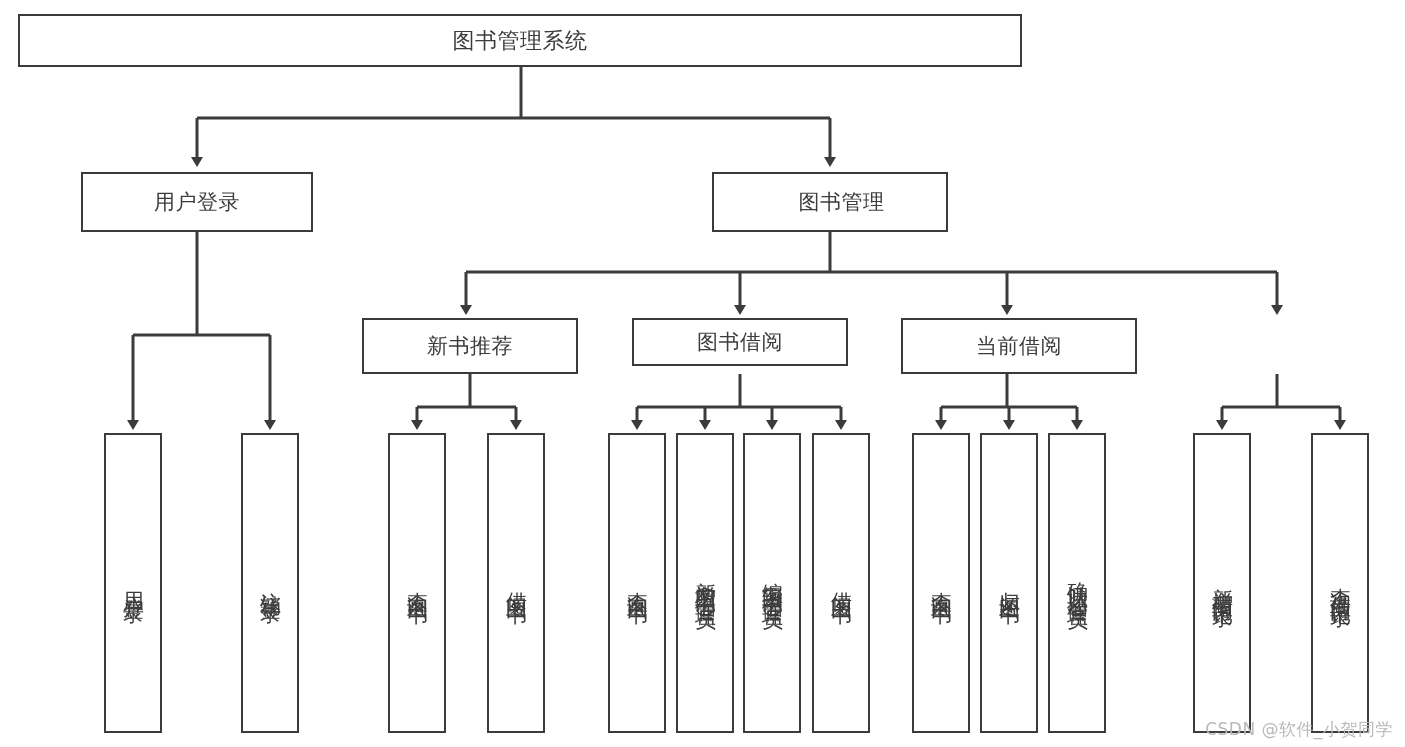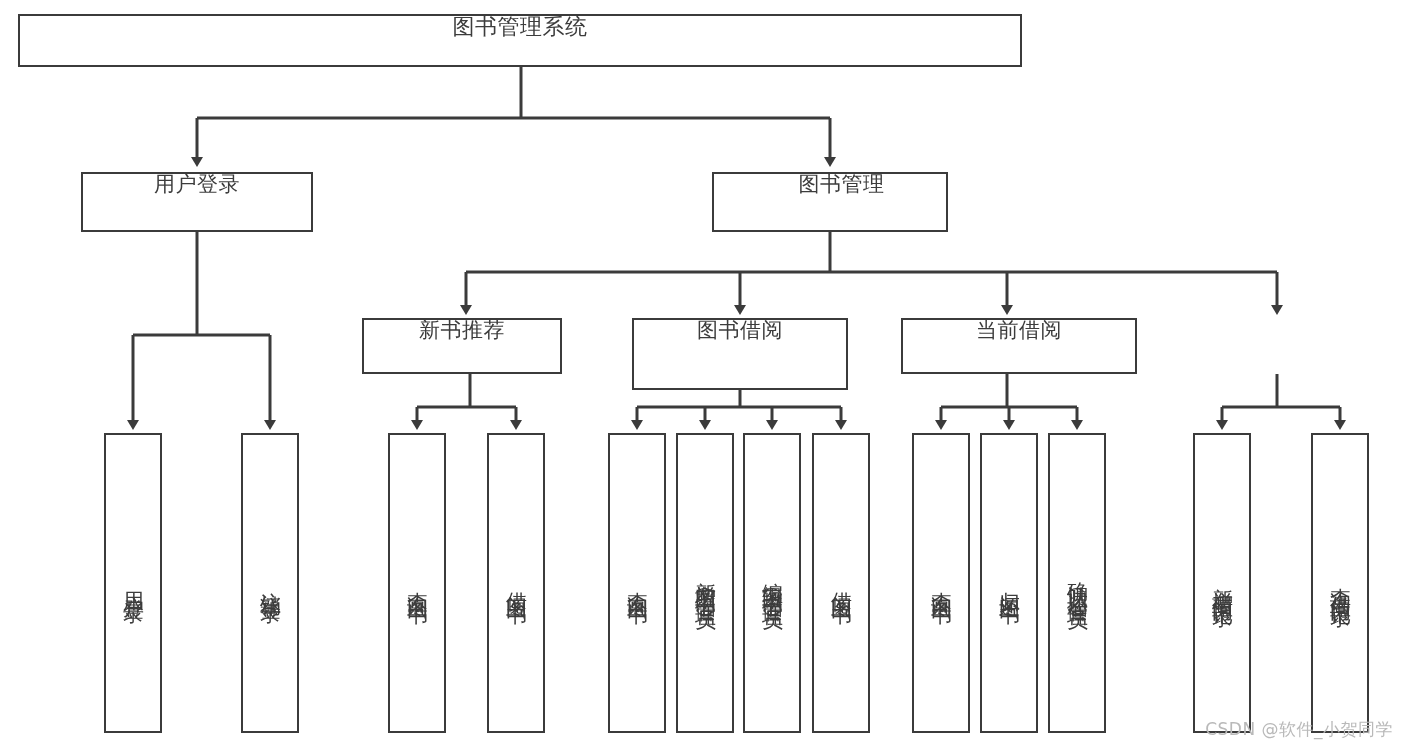--- a/index.html
+++ b/index.html
@@ -29,21 +29,21 @@
     width: 1405px;
     height: 747px;
     pointer-events: none;
   }
   .node {
     position: absolute;
     box-sizing: border-box;
     background: #ffffff;
     border: 2px solid #3b3b3b;
     display: flex;
-    align-items: flex-start;
+    align-items: center;
     justify-content: center;
     color: #3c3c3c;
   }
   .node .label {
     display: block;
     text-align: center;
     line-height: 1.0;
     white-space: pre;
   }
   
@@ -138,24 +138,24 @@
     <span class="label">图书管理系统</span>
   </div>
 
   <div class="node horiz" style="left:81px; top:172px; width:232px; height:60px;">
     <span class="label">用户登录</span>
   </div>
   <div class="node horiz" style="left:712px; top:172px; width:236px; height:60px;padding-left:23px;">
     <span class="label">图书管理</span>
   </div>
 
-  <div class="node horiz" style="left:362px; top:318px; width:200px; height:56px;">
+  <div class="node horiz" style="left:362px; top:318px; width:216px; height:56px;">
     <span class="label">新书推荐</span>
   </div>
-  <div class="node horiz" style="left:632px; top:318px; width:216px; height:72px;">
+  <div class="node horiz" style="left:632px; top:318px; width:216px; height:48px;">
     <span class="label">图书借阅</span>
   </div>
   <div class="node horiz" style="left:901px; top:318px; width:236px; height:56px;">
     <span class="label">当前借阅</span>
   </div>
 
   <div class="node vert" style="left:104px; top:433px; width:58px; height:300px;">
     <span class="label">用户登录</span>
   </div>
   <div class="node vert" style="left:241px; top:433px; width:58px; height:300px;">

